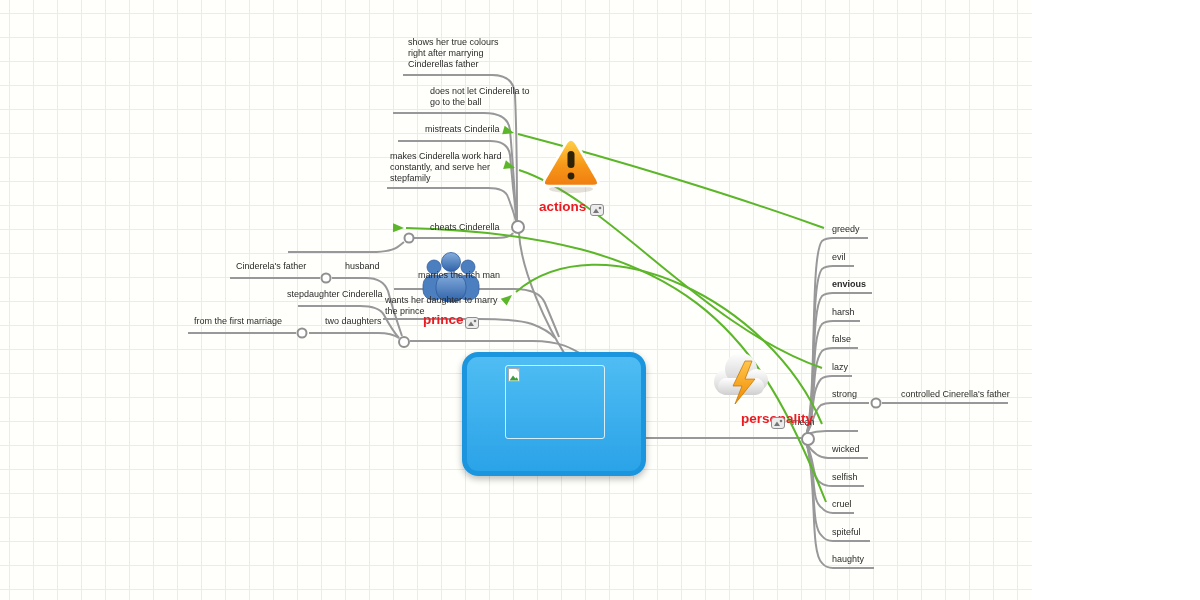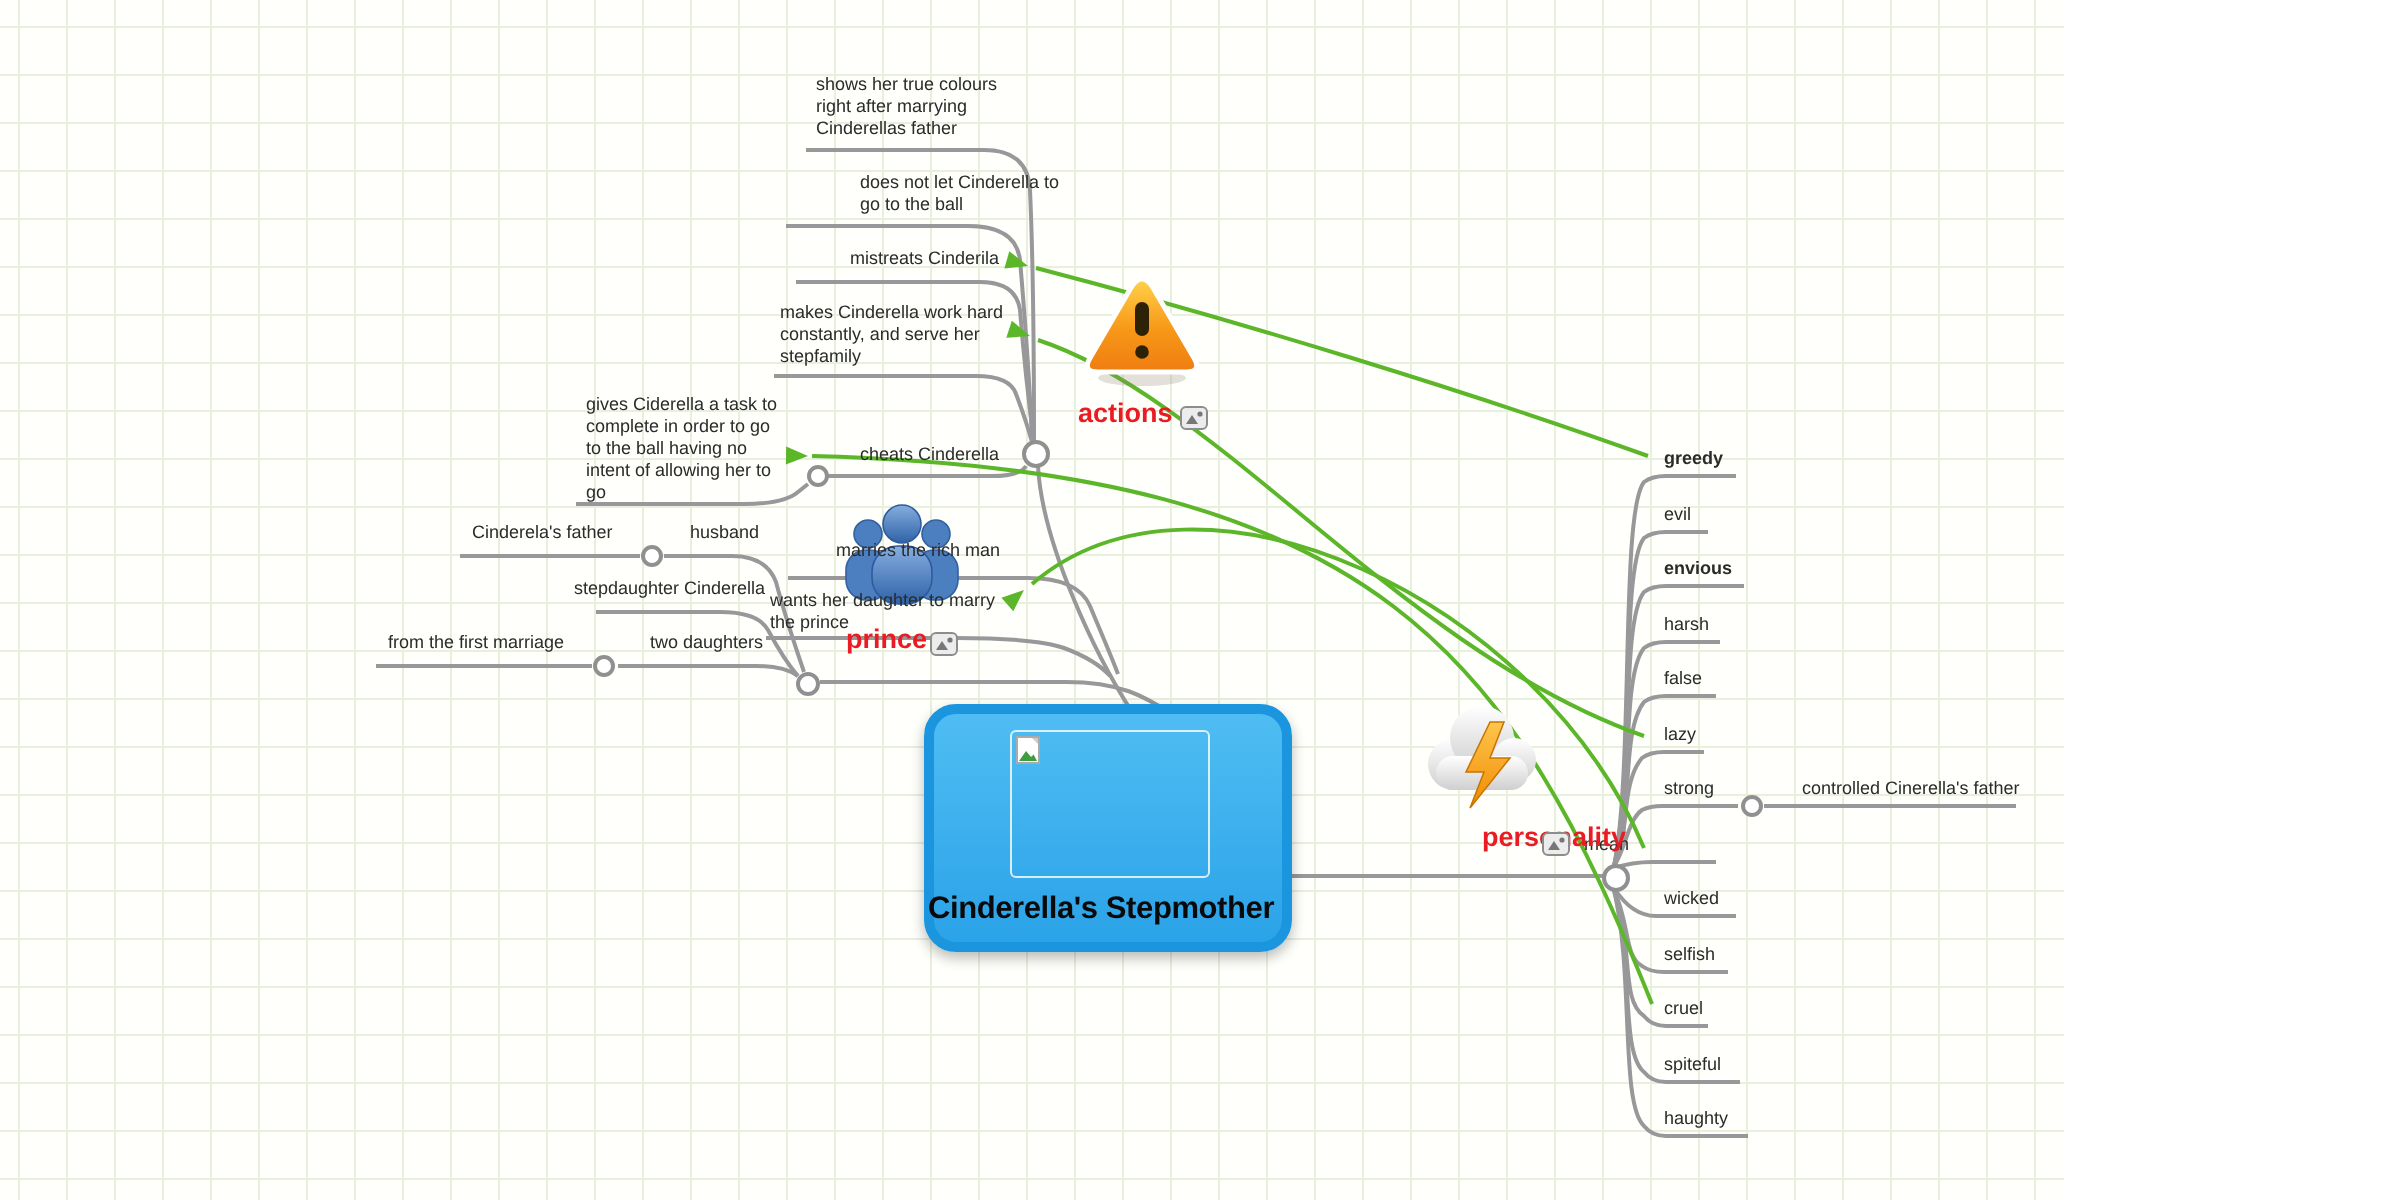--- a/index.html
+++ b/index.html
@@ -152,36 +152,31 @@
   <div class="lbl" style="left:408px;top:37px;">shows her true colours
 right after marrying
 Cinderellas father</div>
   <div class="lbl" style="left:398px;top:86px;margin-left:32px;">does not let Cinderella to
 go to the ball</div>
   <div class="lbl" style="left:425px;top:124px;">mistreats Cinderila</div>
   <div class="lbl" style="left:390px;top:151px;">makes Cinderella work hard
 constantly, and serve her
 stepfamily</div>
   <div class="lbl" style="left:430px;top:222px;">cheats Cinderella</div>
-  <div class="lbl" style="left:293px;top:197px;">gives Ciderella a task to
-complete in order to go
-to the ball having no
-intent of allowing her to
-go</div>
 
   <div class="lbl" style="left:345px;top:261px;">husband</div>
   <div class="lbl" style="left:236px;top:261px;">Cinderela's father</div>
   <div class="lbl" style="left:287px;top:289px;">stepdaughter Cinderella</div>
   <div class="lbl" style="left:325px;top:316px;">two daughters</div>
   <div class="lbl" style="left:194px;top:316px;">from the first marriage</div>
   <div class="lbl" style="left:418px;top:270px;">marries the rich man</div>
   <div class="lbl" style="left:385px;top:295px;">wants her daughter to marry
 the prince</div>
 
-  <div class="lbl" style="left:832px;top:224px;font-weight:bold;">greedy</div>
+  <div class="lbl" style="left:832px;top:224px;">greedy</div>
   <div class="lbl" style="left:832px;top:252px;">evil</div>
   <div class="lbl" style="left:832px;top:279px;font-weight:bold;">envious</div>
   <div class="lbl" style="left:832px;top:307px;">harsh</div>
   <div class="lbl" style="left:832px;top:334px;">false</div>
   <div class="lbl" style="left:832px;top:362px;">lazy</div>
   <div class="lbl" style="left:832px;top:389px;">strong</div>
   <div class="lbl" style="left:792px;top:417px;">mean</div>
   <div class="lbl" style="left:832px;top:444px;">wicked</div>
   <div class="lbl" style="left:832px;top:472px;">selfish</div>
   <div class="lbl" style="left:832px;top:499px;">cruel</div>
@@ -216,23 +211,15 @@
   </div>
 
   <div id="center-node">
     <div id="img-frame">
       <svg style="position:absolute;left:2px;top:2px;" width="12" height="14" viewBox="0 0 12 14">
         <rect x="0.5" y="0.5" width="11" height="13" fill="#ffffff" stroke="#aaaaaa"></rect>
         <polygon points="8,1 11,1 11,4" fill="#cccccc"></polygon>
         <polygon points="1.5,12.5 5,7.5 7.5,10.5 8.8,9.2 10.5,12.5" fill="#3f9d3f"></polygon>
       </svg>
     </div>
-    <div id="title-row">
-      <span class="t">Cinderella's Stepmother</span>
-      <svg width="14" height="12" viewBox="0 0 14 12">
-        <rect x="0.5" y="0.5" width="13" height="11" rx="2.5" fill="#56707e" stroke="#2e4754"></rect>
-        <polygon points="3,9 6,4.5 9,9" fill="#cfe3ee"></polygon>
-          <circle cx="10" cy="4" r="1.3" fill="#cfe3ee"></circle>
-      </svg>
-    </div>
   </div>
 
 </div>
 
 </body></html>

